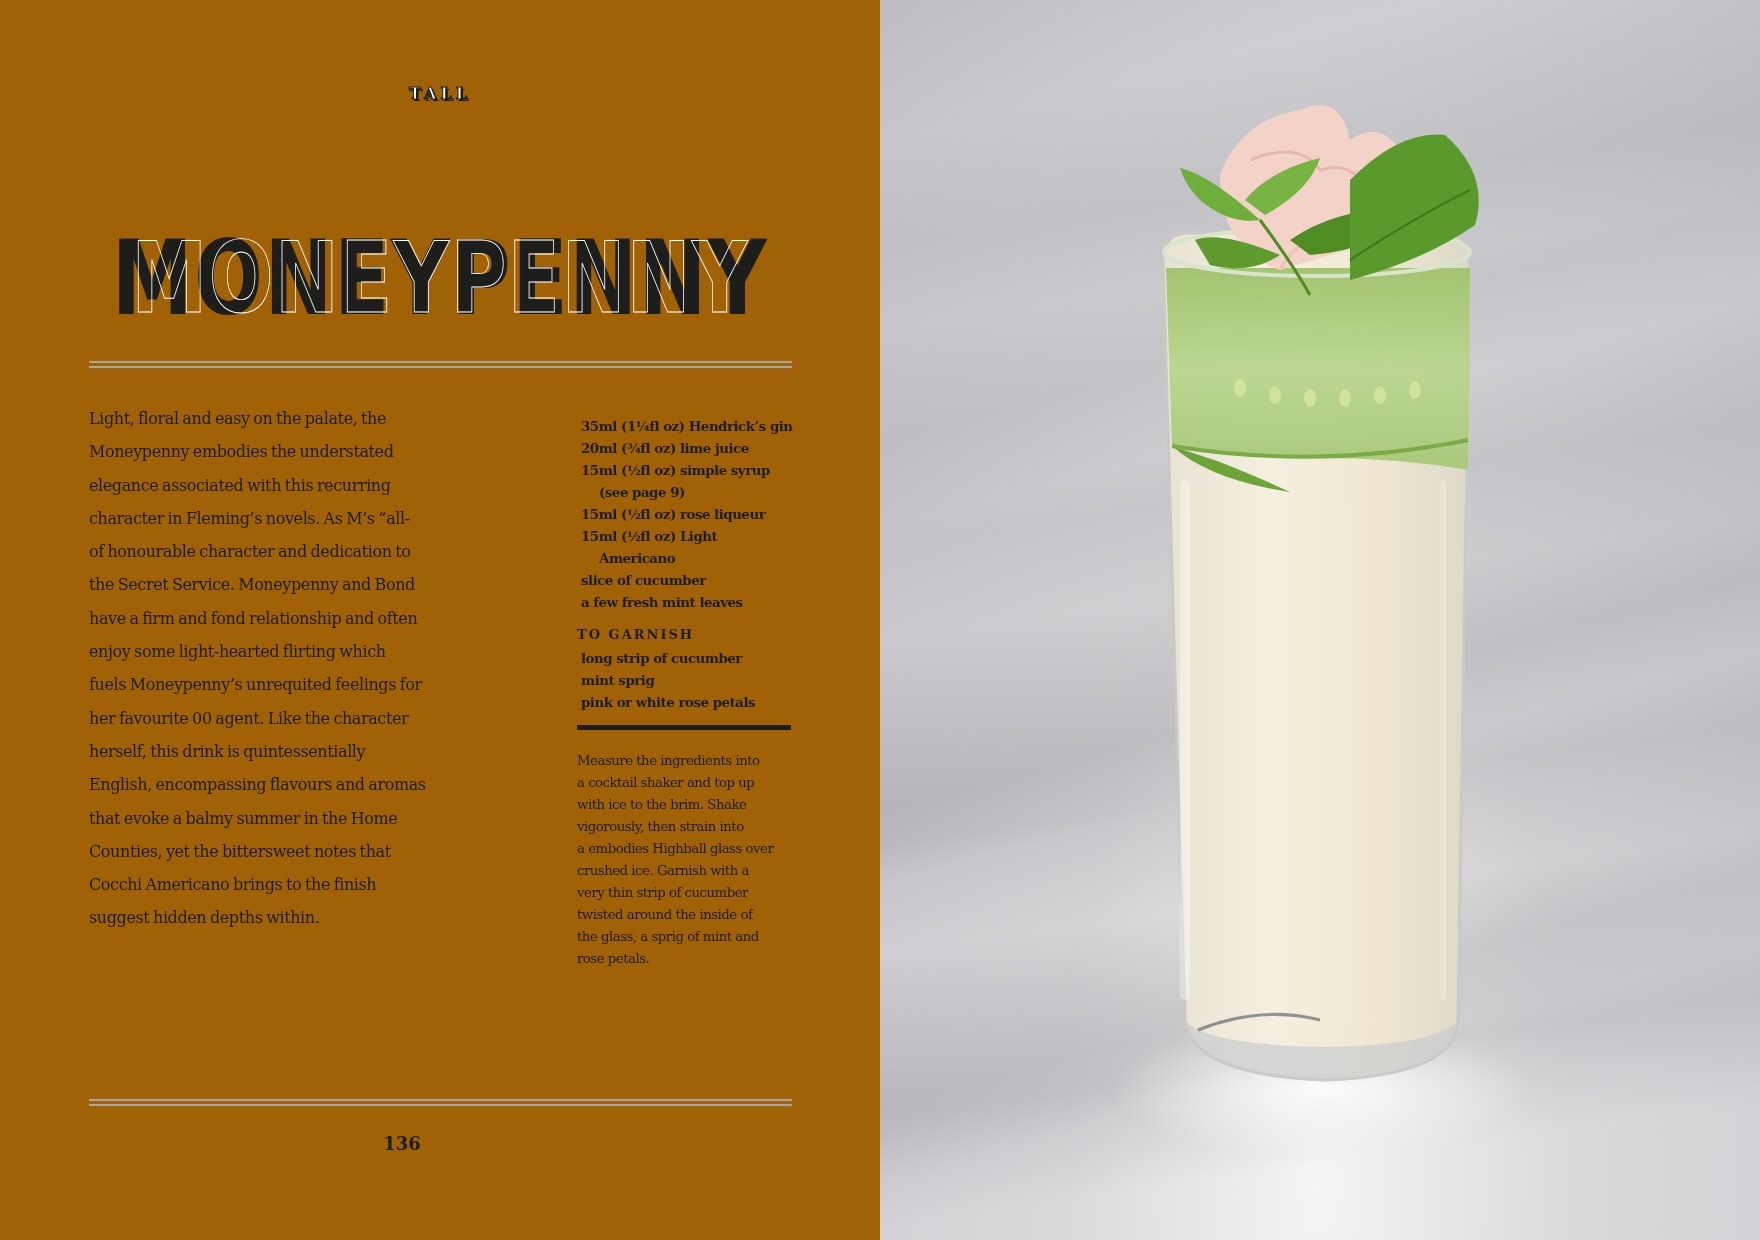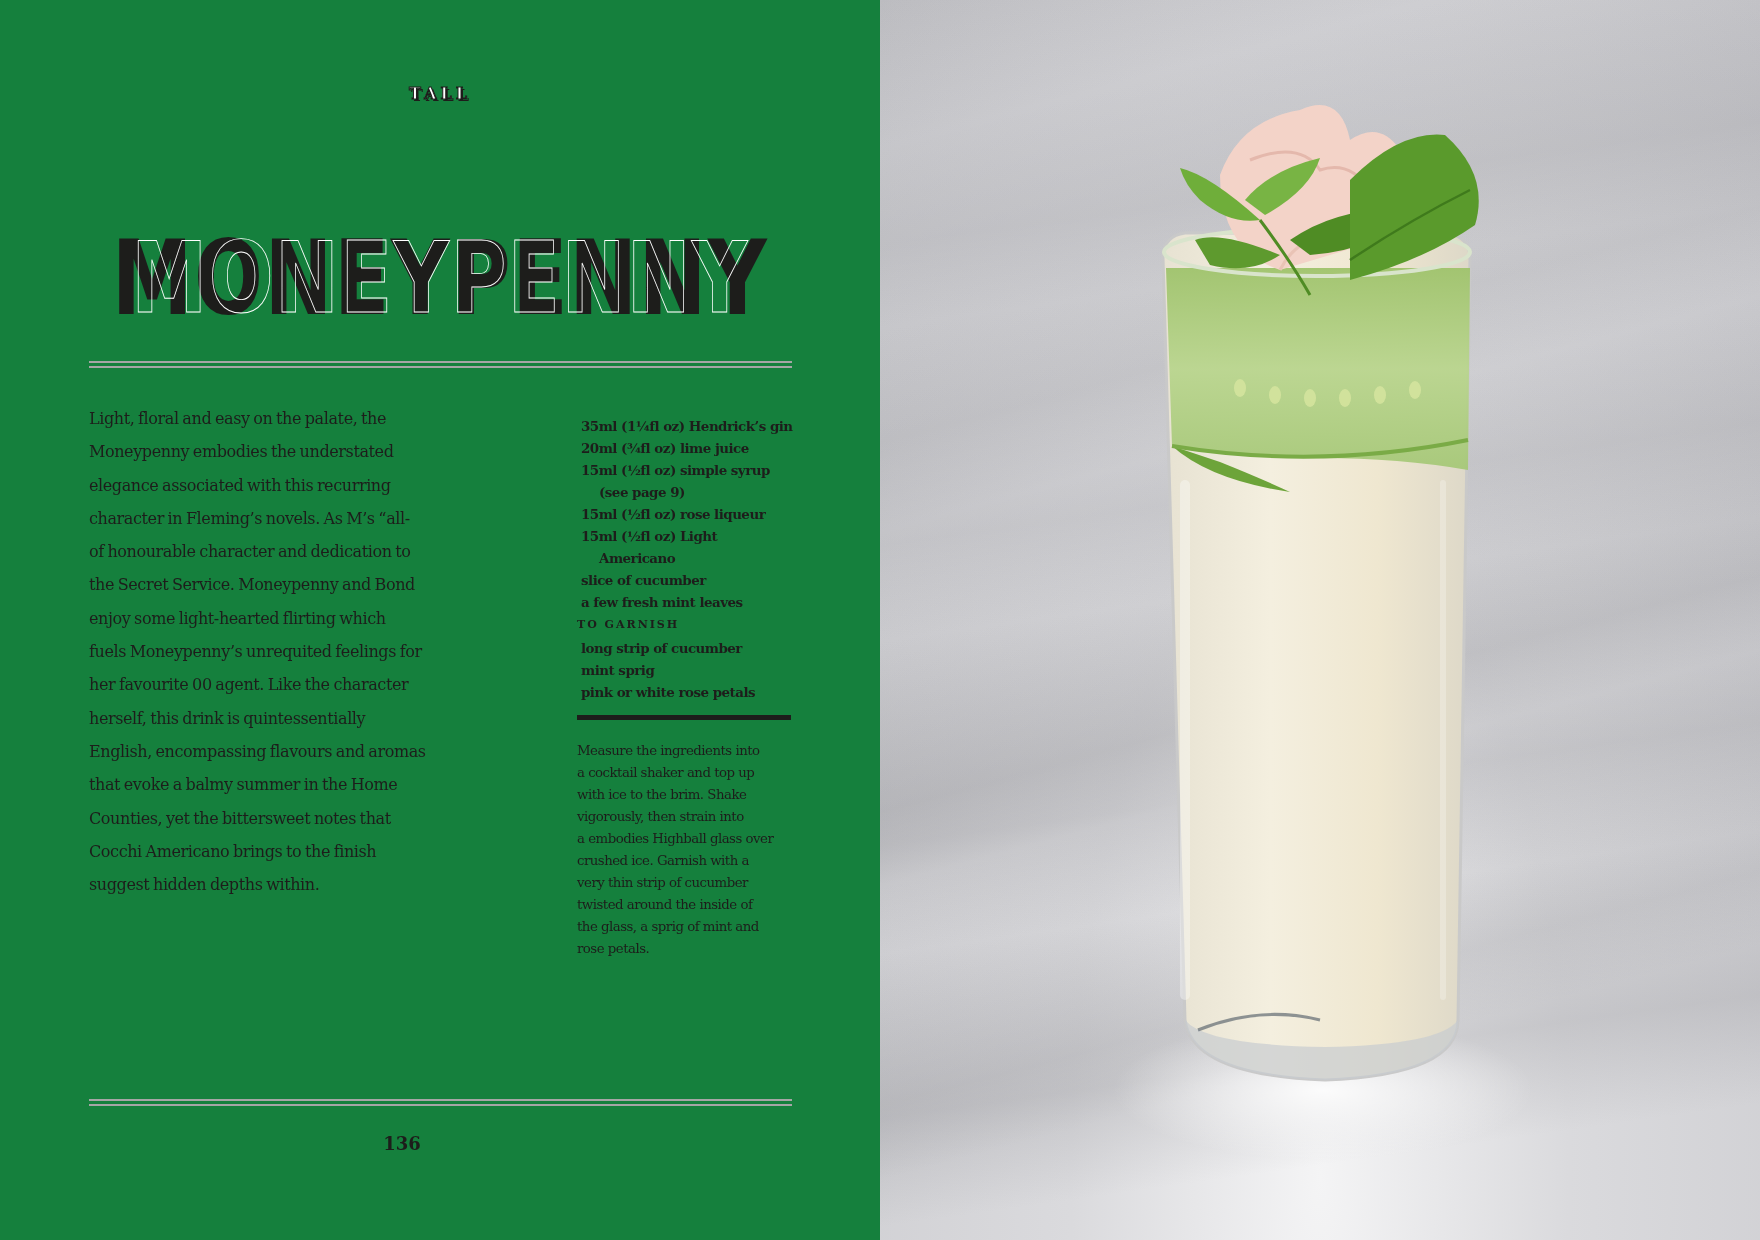--- a/index.html
+++ b/index.html
@@ -1,21 +1,21 @@
 <!DOCTYPE html>
 <html><head>
 <meta charset="utf-8">
 <style>
   html, body { margin: 0; padding: 0; }
   body {
     width: 1760px; height: 1240px; position: relative; overflow: hidden;
     background: #ffffff; color: #1d1d1b;
     font-family: "DejaVu Serif", serif;
   }
-  .left-page { position: absolute; left: 0; top: 0; width: 880px; height: 1240px; background: #15803d; }
+  .left-page { position: absolute; left: 0; top: 0; width: 880px; height: 1240px; background: #a16207; }
   .section-label {
     position: absolute; top: 84px; left: 0; width: 880px; text-align: center;
     font-family: "DejaVu Serif", serif; font-weight: bold; font-size: 16px;
     letter-spacing: 4px; color: #fff;
     -webkit-text-stroke: 1px #1d1d1b;
     text-shadow: 2px 2px 0 #1d1d1b;
   }
   .title {
     position: absolute; top: 226px; left: 0; width: 880px; text-align: center;
     font-family: "DejaVu Sans", sans-serif; font-weight: bold;
@@ -48,22 +48,22 @@
   .recipe {
     position: absolute; top: 411px; left: 577px; width: 214px;
   }
   .ingredients { margin: 4px; padding: 0; list-style: none; }
   .ingredients li {
     font-family: "DejaVu Serif", serif; font-weight: bold; font-size: 13.4px;
     line-height: 22px; color: #1d1d1b; white-space: nowrap; letter-spacing: -0.5px;
   }
   .ingredients li.cont { padding-left: 18px; }
   .garnish-head {
-    margin-top: 4px;
-    font-family: "DejaVu Serif", serif; font-weight: bold; font-size: 11px;
+    margin-top: 14px;
+    font-family: "DejaVu Serif", serif; font-weight: bold; font-size: 13px;
     letter-spacing: 2px; line-height: 16px; color: #1d1d1b;
   }
   .rule-heavy {
     margin-top: 12px; height: 5px; background: #1d1d1b; width: 214px;
   }
   .method {
     margin-top: 20px;
     font-family: "DejaVu Serif", serif; font-size: 13.3px; line-height: 22px;
     color: #1d1d1b; letter-spacing: -0.5px;
   }
@@ -94,20 +94,21 @@
 
   <div class="rule-double rule-top"></div>
 
   <div class="intro">
     <span class="line">Light, floral and easy on the palate, the</span>
     <span class="line">Moneypenny embodies the understated</span>
     <span class="line">elegance associated with this recurring</span>
     <span class="line">character in Fleming’s novels. As M’s “all-</span>
     <span class="line">of honourable character and dedication to</span>
     <span class="line">the Secret Service. Moneypenny and Bond</span>
+    <span class="line">have a firm and fond relationship and often</span>
     <span class="line">enjoy some light-hearted flirting which</span>
     <span class="line">fuels Moneypenny’s unrequited feelings for</span>
     <span class="line">her favourite 00 agent. Like the character</span>
     <span class="line">herself, this drink is quintessentially</span>
     <span class="line">English, encompassing flavours and aromas</span>
     <span class="line">that evoke a balmy summer in the Home</span>
     <span class="line">Counties, yet the bittersweet notes that</span>
     <span class="line">Cocchi Americano brings to the finish</span>
     <span class="line">suggest hidden depths within.</span>
   </div>

